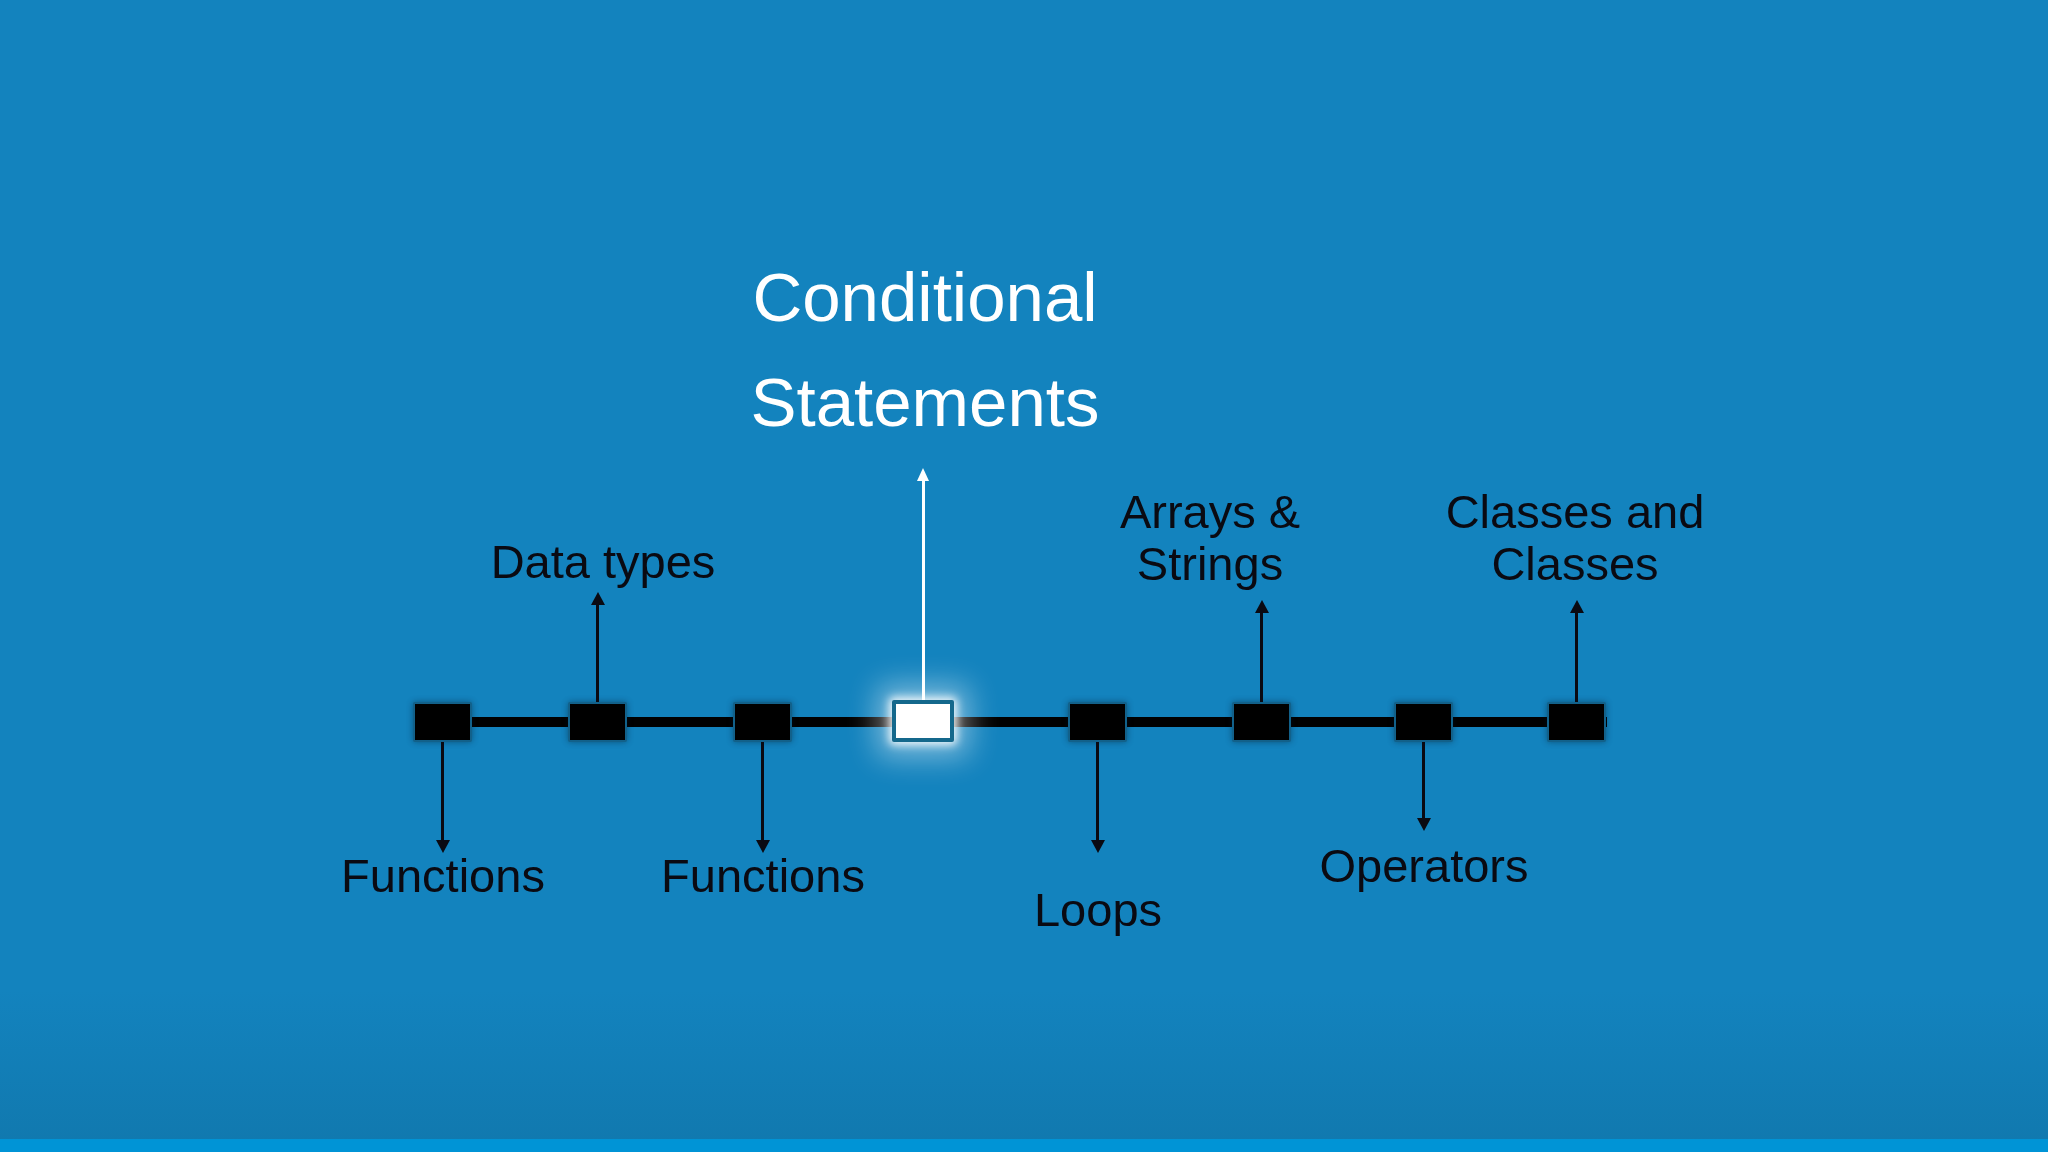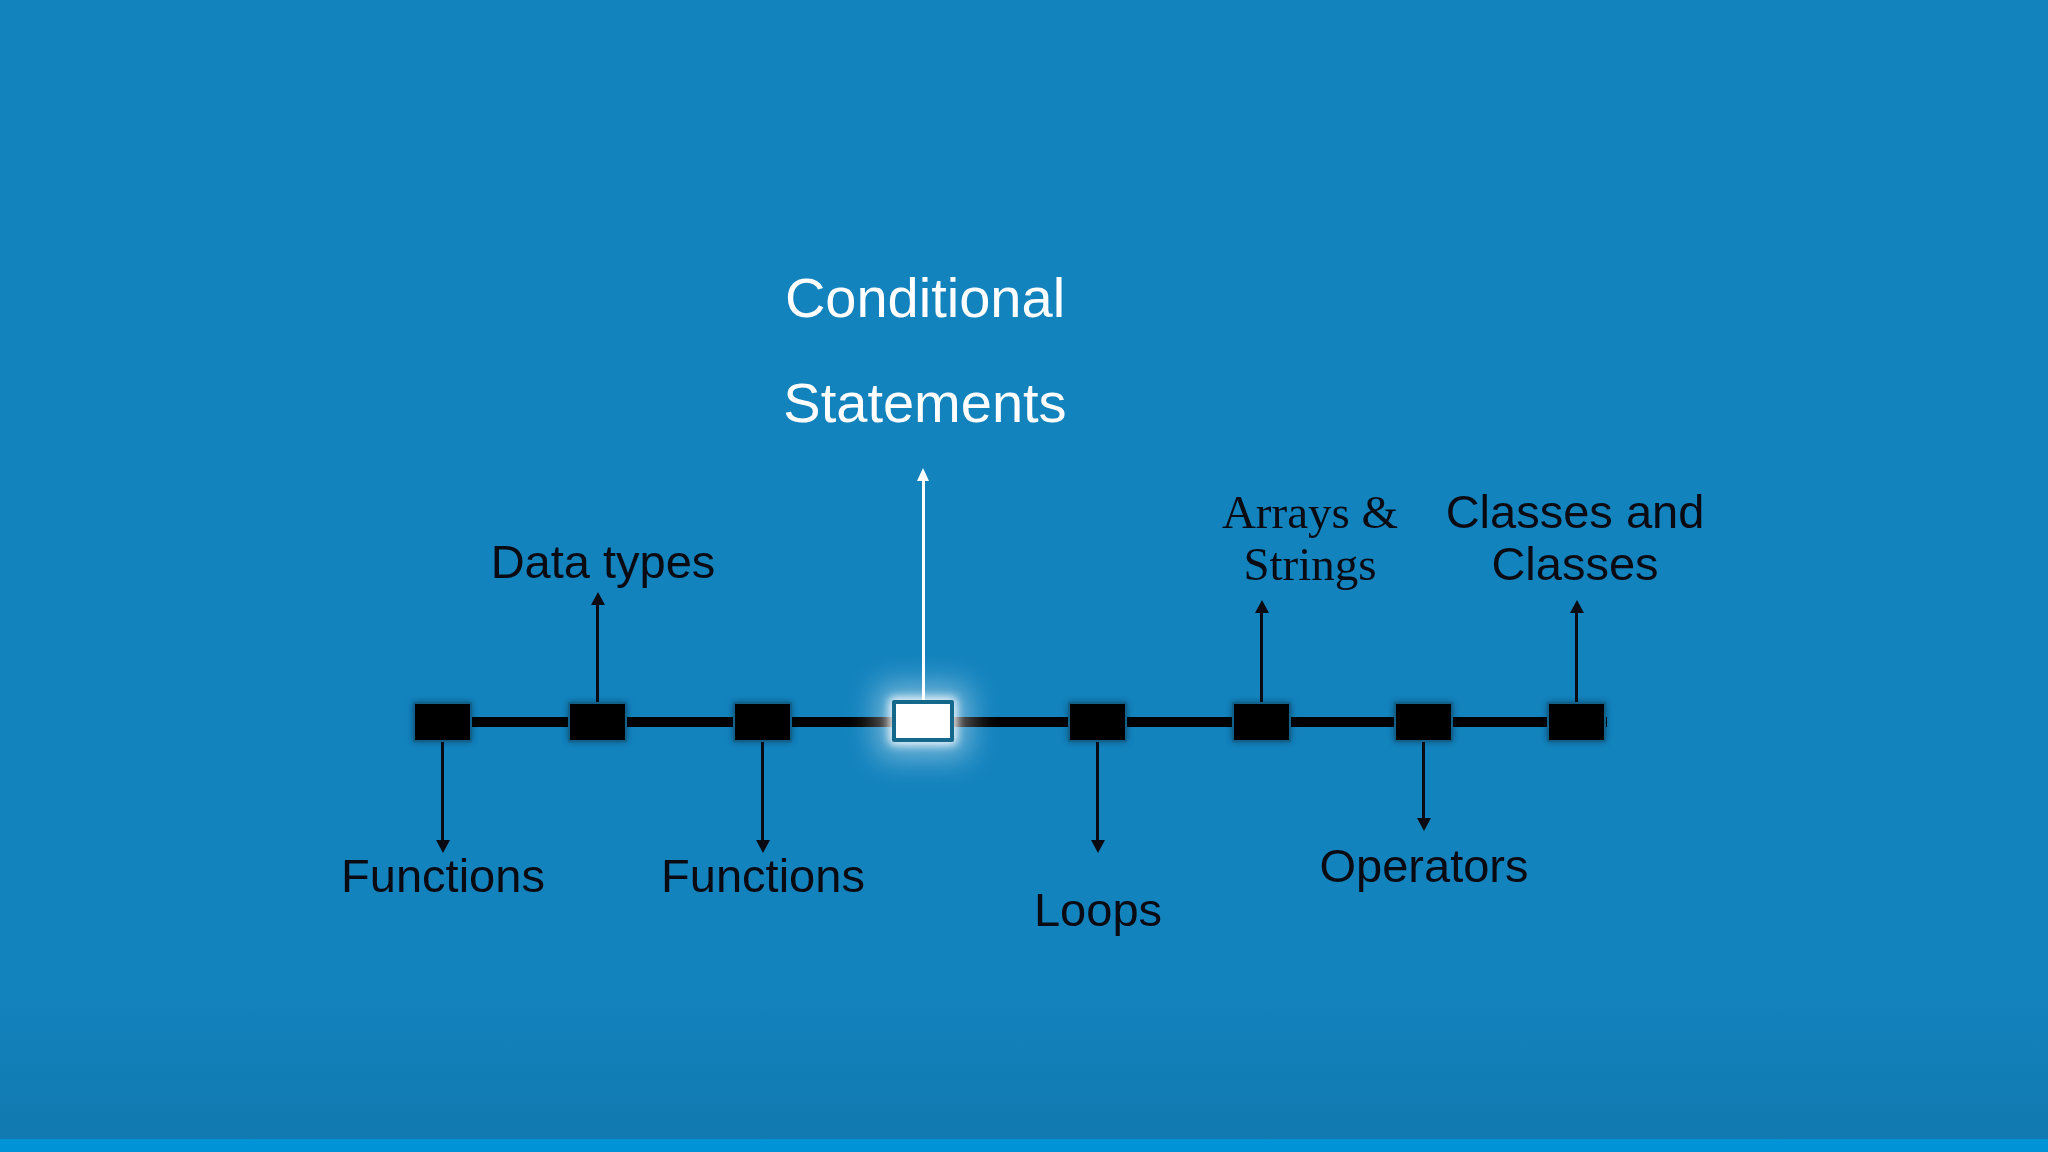--- a/index.html
+++ b/index.html
@@ -14,21 +14,21 @@
   .bottom-strip {
     position: absolute;
     left: 0; bottom: 0;
     width: 100%; height: 13px;
     background: #0094D6;
   }
   
   .title {
     position: absolute;
     left: 645px; top: 245px; width: 560px;
-    font-size: 56px; line-height: 105px;
+    font-size: 69px; line-height: 105px;
     color: #FFFFFF; text-align: center;
     font-weight: 400;
   }
   
   .tl-line {
     position: absolute;
     left: 413px; top: 717px;
     width: 1194px; height: 10px;
     background: #010101;
   }
@@ -95,21 +95,21 @@
     position: absolute;
     font-size: 47px; line-height: 52px;
     color: #0A0A12;
     text-align: center;
     font-weight: 400;
   }
   .l1 { left: 293px;  top: 850px; width: 300px; }
   .l2 { left: 453px;  top: 536px; width: 300px; }
   .l3 { left: 613px;  top: 850px; width: 300px; }
   .l5 { left: 948px;  top: 884px; width: 300px; }
-  .l6 { left: 1200px; top: 486px; width: 220px; font-family: Liberation Serif, serif; }
+  .l6 { left: 1100px; top: 486px; width: 220px; }
   .l7 { left: 1274px; top: 840px; width: 300px; }
   .l8 { left: 1435px; top: 486px; width: 280px; }
 </style>
 </head>
 <body>
 
 <div class="stage">
 
   <div class="title">Conditional Statements</div>
 

